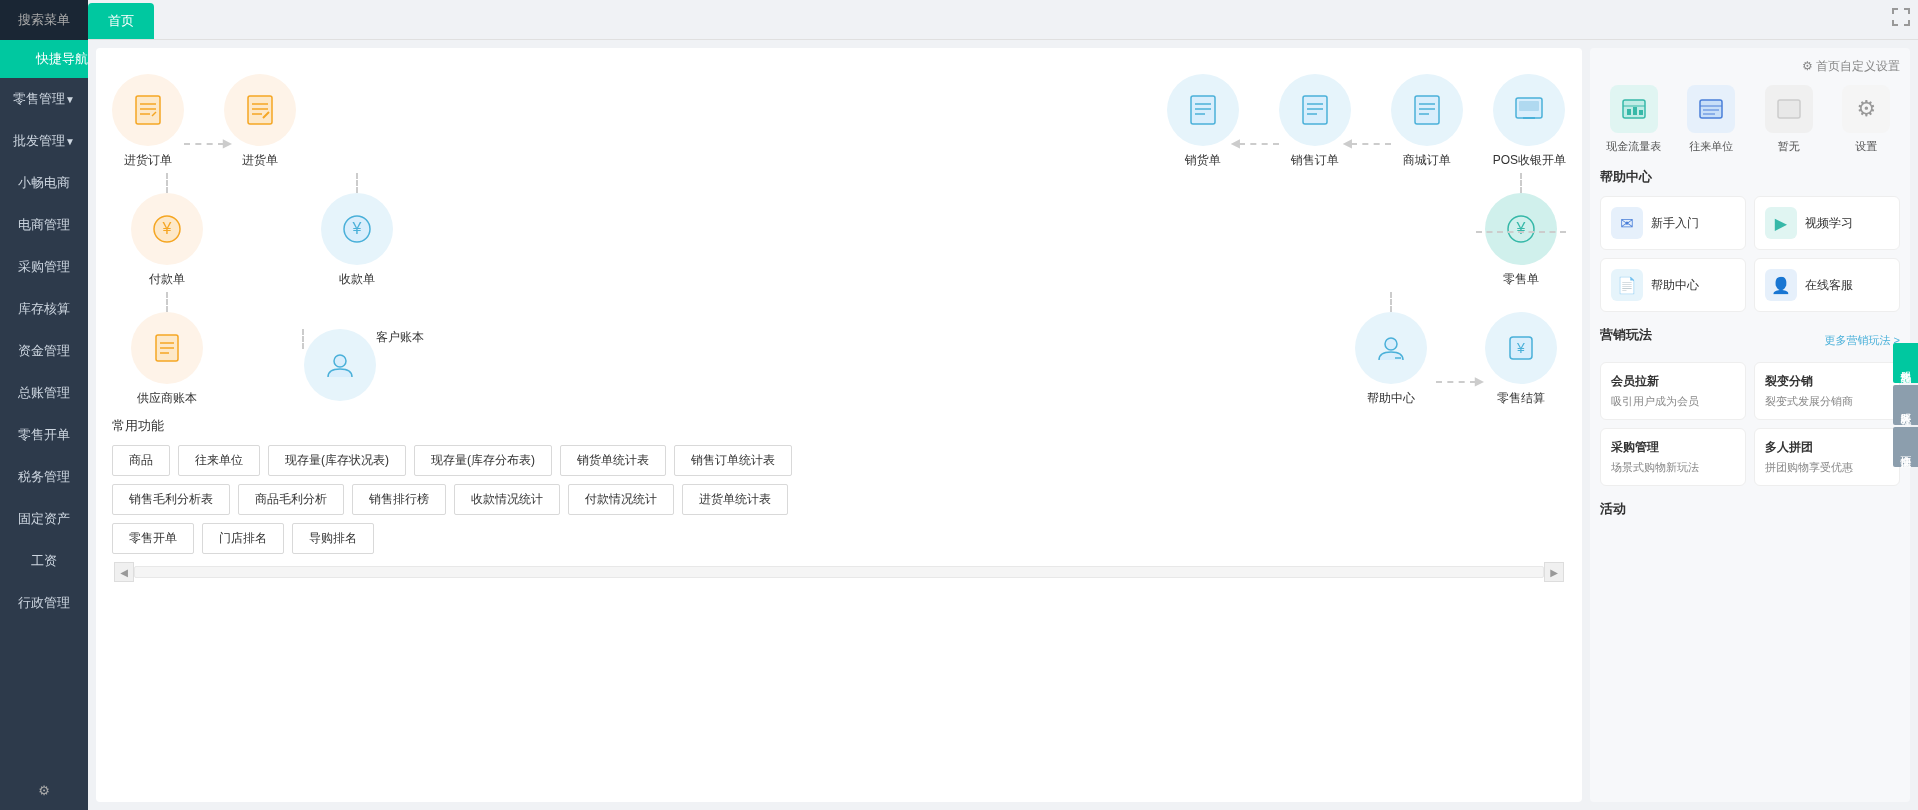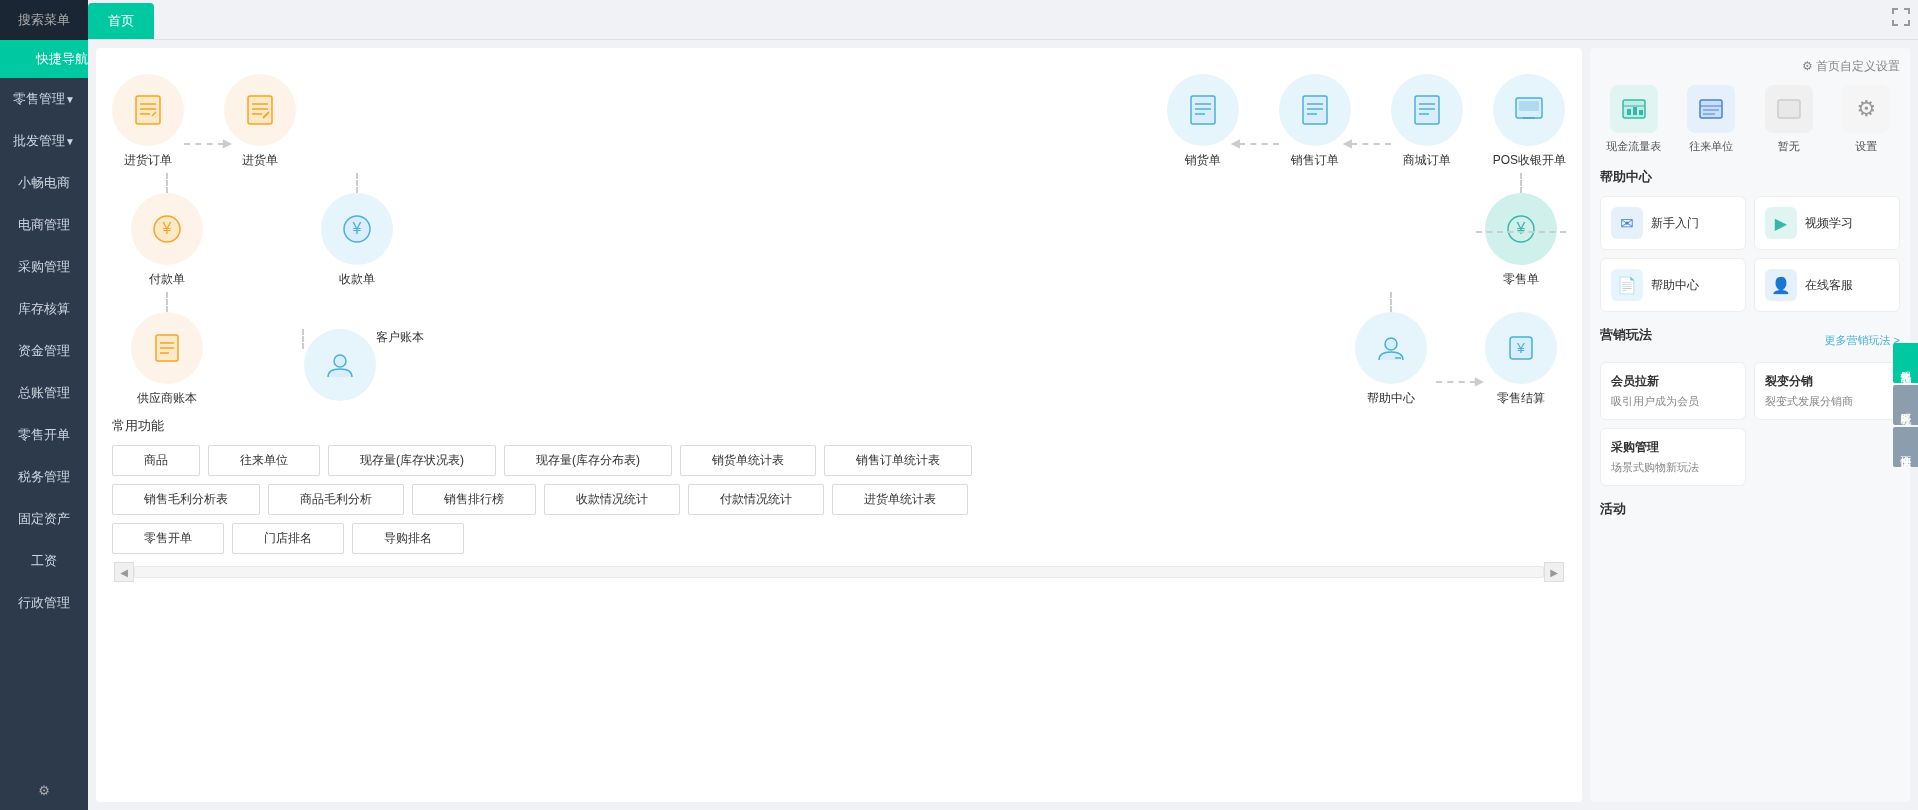--- a/index.html
+++ b/index.html
@@ -122,21 +122,21 @@
     }
     .func-row {
       display: flex;
       gap: 8px;
       margin-bottom: 8px;
       flex-wrap: wrap;
     }
     .func-btn {
       border: 1px solid #d9d9d9;
       background: #fff;
-      padding: 6px 31px;
+      padding: 6px 16px;
       font-size: 12px;
       color: #333;
       cursor: pointer;
       border-radius: 2px;
       white-space: nowrap;
     }
 
     
     .scroll-bar-area {
       display: flex;
@@ -704,20 +704,24 @@
             <div class="marketing-item-desc">吸引用户成为会员</div>
           </div>
           <div class="marketing-item">
             <div class="marketing-item-title">裂变分销</div>
             <div class="marketing-item-desc">裂变式发展分销商</div>
           </div>
           <div class="marketing-item">
             <div class="marketing-item-title">采购管理</div>
             <div class="marketing-item-desc">场景式购物新玩法</div>
           </div>
+          <div class="marketing-item">
+            <div class="marketing-item-title">多人拼团</div>
+            <div class="marketing-item-desc">拼团购物享受优惠</div>
+          </div>
         </div>
       </div>
 
       <div>
         <div class="section-title">活动</div>
       </div>
     </div>
   </div>
 </div>
 

